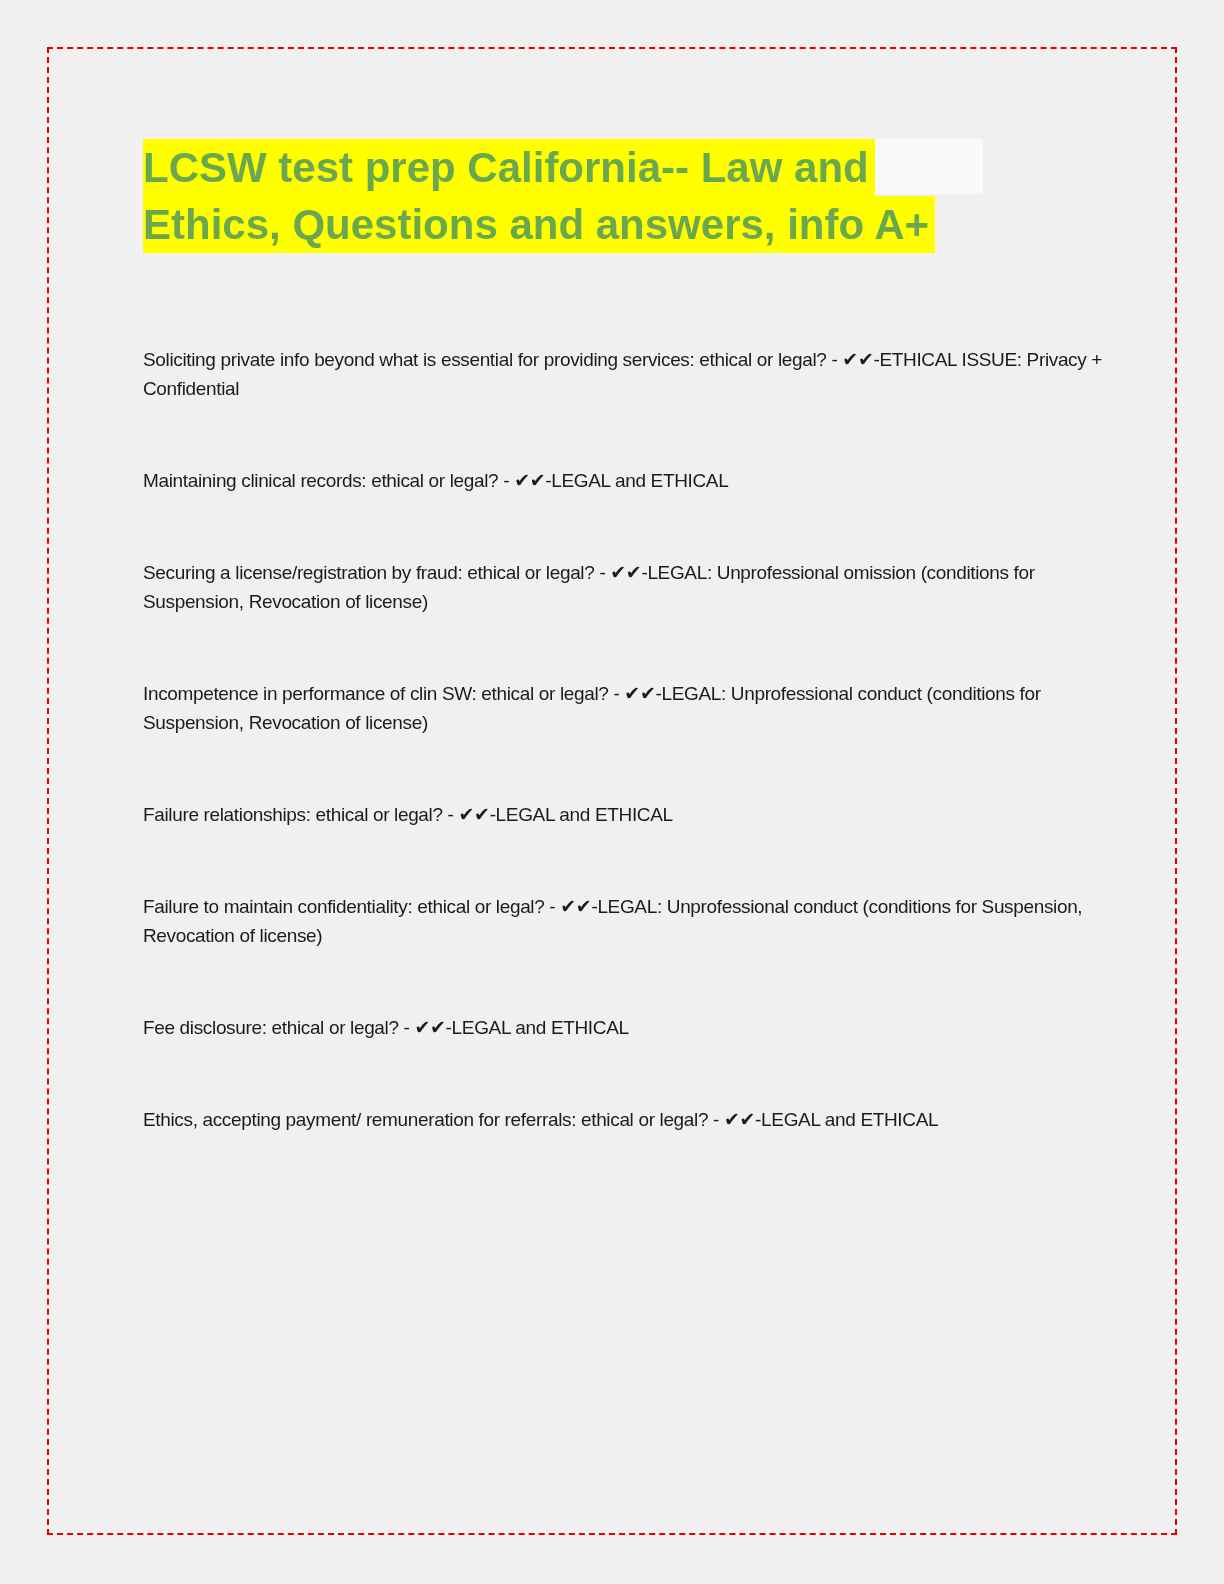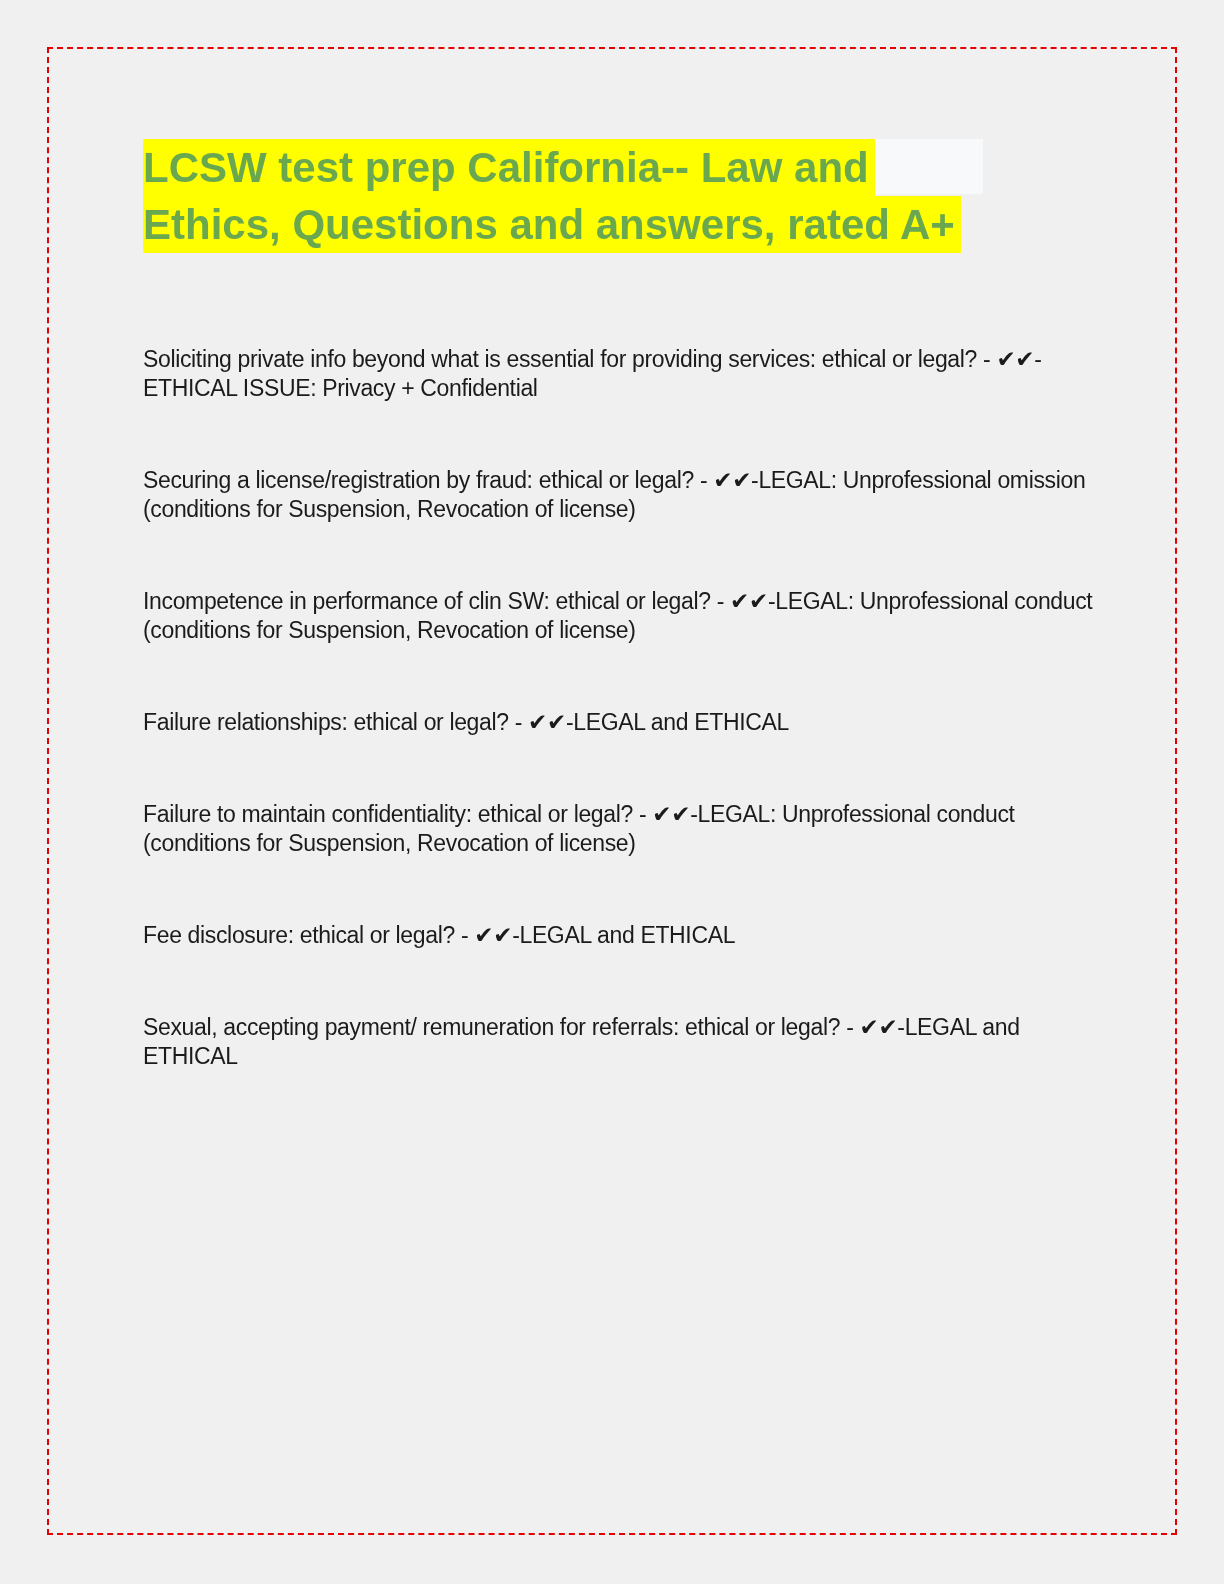--- a/index.html
+++ b/index.html
@@ -49,42 +49,43 @@
     padding-right: 6px;
   }
   .title-gap-box {
     display: inline-block;
     width: 108px;
     height: 55px;
     vertical-align: top;
     background: var(--gap-box);
   }
   .qa-list p {
-    font-size: 23px;
+    font-size: 19px;
     line-height: 29px;
     letter-spacing: -0.35px;
     color: var(--text-black);
     margin: 4px 0 63px 0;
   }
 </style>
 </head>
 <body>
 
 <div class="page-border"></div>
 
 <div class="content">
 
   <h1 class="doc-title">
     <span class="title-line"><span class="hl">LCSW test prep California-- Law and</span><span class="title-gap-box"></span></span>
-    <span class="title-line"><span class="hl">Ethics, Questions and answers, rated A+</span></span>
+    <span class="title-line"><span class="hl">Ethics, Questions and answers, info A+</span></span>
   </h1>
 
   <div class="qa-list">
     <p>Soliciting private info beyond what is essential for providing services: ethical or legal? - ✔✔-ETHICAL ISSUE: Privacy + Confidential</p>
+    <p>Maintaining clinical records: ethical or legal? - ✔✔-LEGAL and ETHICAL</p>
     <p>Securing a license/registration by fraud: ethical or legal? - ✔✔-LEGAL: Unprofessional omission (conditions for Suspension, Revocation of license)</p>
     <p>Incompetence in performance of clin SW: ethical or legal? - ✔✔-LEGAL: Unprofessional conduct (conditions for Suspension, Revocation of license)</p>
     <p>Failure relationships: ethical or legal? - ✔✔-LEGAL and ETHICAL</p>
     <p>Failure to maintain confidentiality: ethical or legal? - ✔✔-LEGAL: Unprofessional conduct (conditions for Suspension, Revocation of license)</p>
     <p>Fee disclosure: ethical or legal? - ✔✔-LEGAL and ETHICAL</p>
-    <p>Sexual, accepting payment/ remuneration for referrals: ethical or legal? - ✔✔-LEGAL and ETHICAL</p>
+    <p>Ethics, accepting payment/ remuneration for referrals: ethical or legal? - ✔✔-LEGAL and ETHICAL</p>
   </div>
 
 </div>
 
 </body></html>

